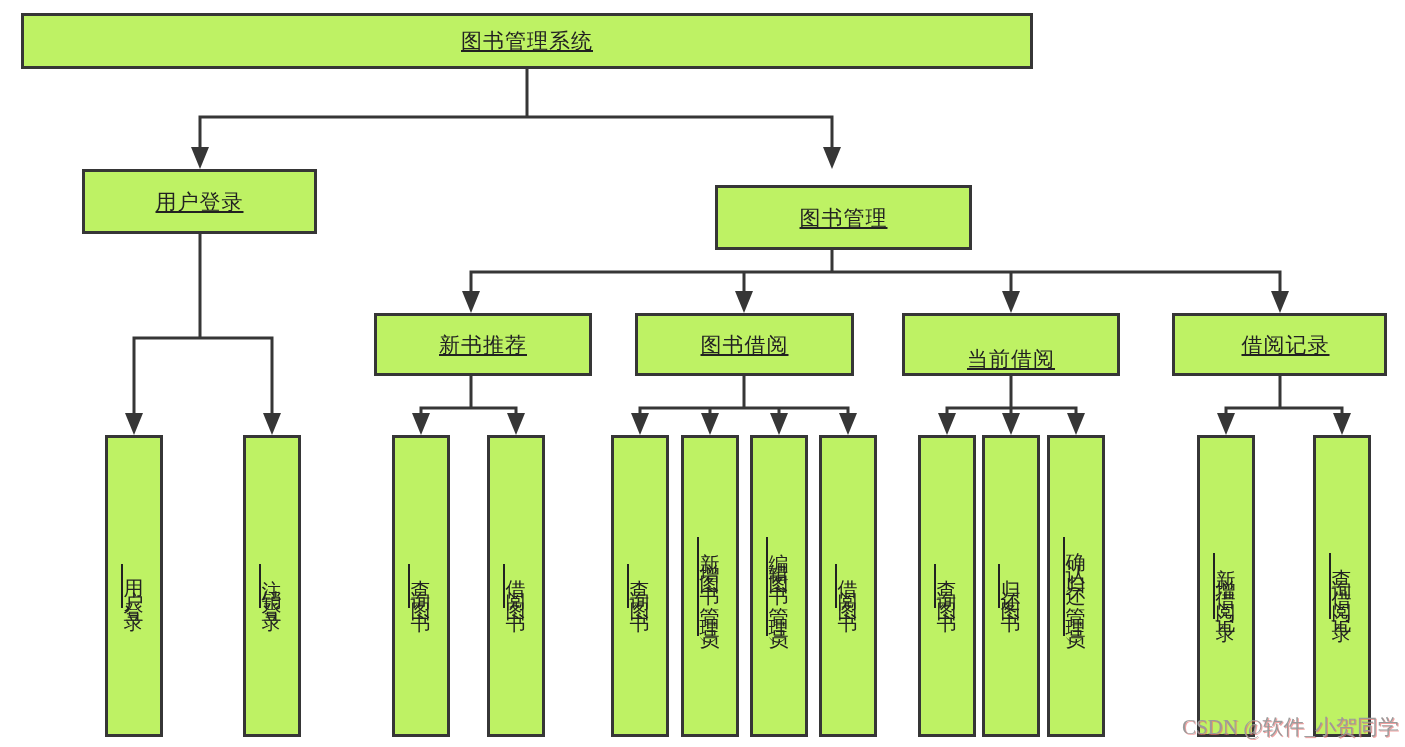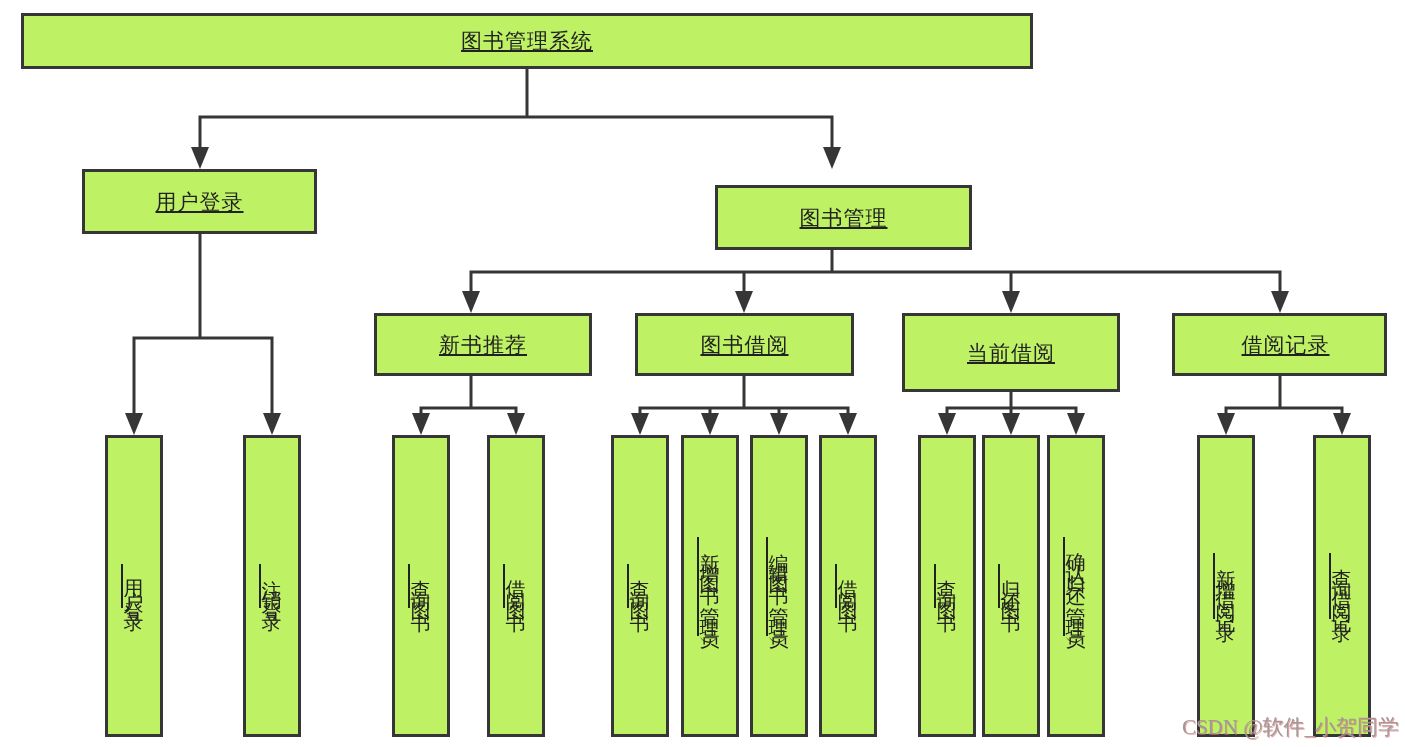--- a/index.html
+++ b/index.html
@@ -17,21 +17,21 @@
   .vnode .vtext{
     writing-mode:vertical-rl;text-orientation:mixed;
     letter-spacing:11px;line-height:1;font-size:20px;color:#222222;
   }
   
   .n-root{left:21px;top:13px;width:1012px;height:56px;}
   .n-l2a{left:82px;top:169px;width:235px;height:65px;}
   .n-l2b{left:715px;top:169px;width:257px;height:65px;margin-top:16px;}
   .n-l3a{left:374px;top:313px;width:218px;height:63px;}
   .n-l3b{left:635px;top:313px;width:219px;height:63px;align-items:center;}
-  .n-l3c{left:902px;top:313px;width:218px;height:79px;}
+  .n-l3c{left:902px;top:313px;width:218px;height:63px;align-items:flex-end;}
   .n-l3d{left:1172px;top:313px;width:215px;height:63px;padding-left:12px;}
   
   .leaf{top:435px;width:58px;height:302px;}
   .lf0{left:105px;}  .lf1{left:243px;}
   .lf2{left:392px;}  .lf3{left:487px;}
   .lf4{left:611px;}  .lf5{left:681px;}  .lf6{left:750px;}  .lf7{left:819px;}
   .lf8{left:918px;}  .lf9{left:982px;}  .lf10{left:1047px;}
   .lf11{left:1197px;} .lf12{left:1313px;}
   .watermark{
     position:absolute;right:6px;bottom:6px;font-size:21px;color:#9b9b9b;

